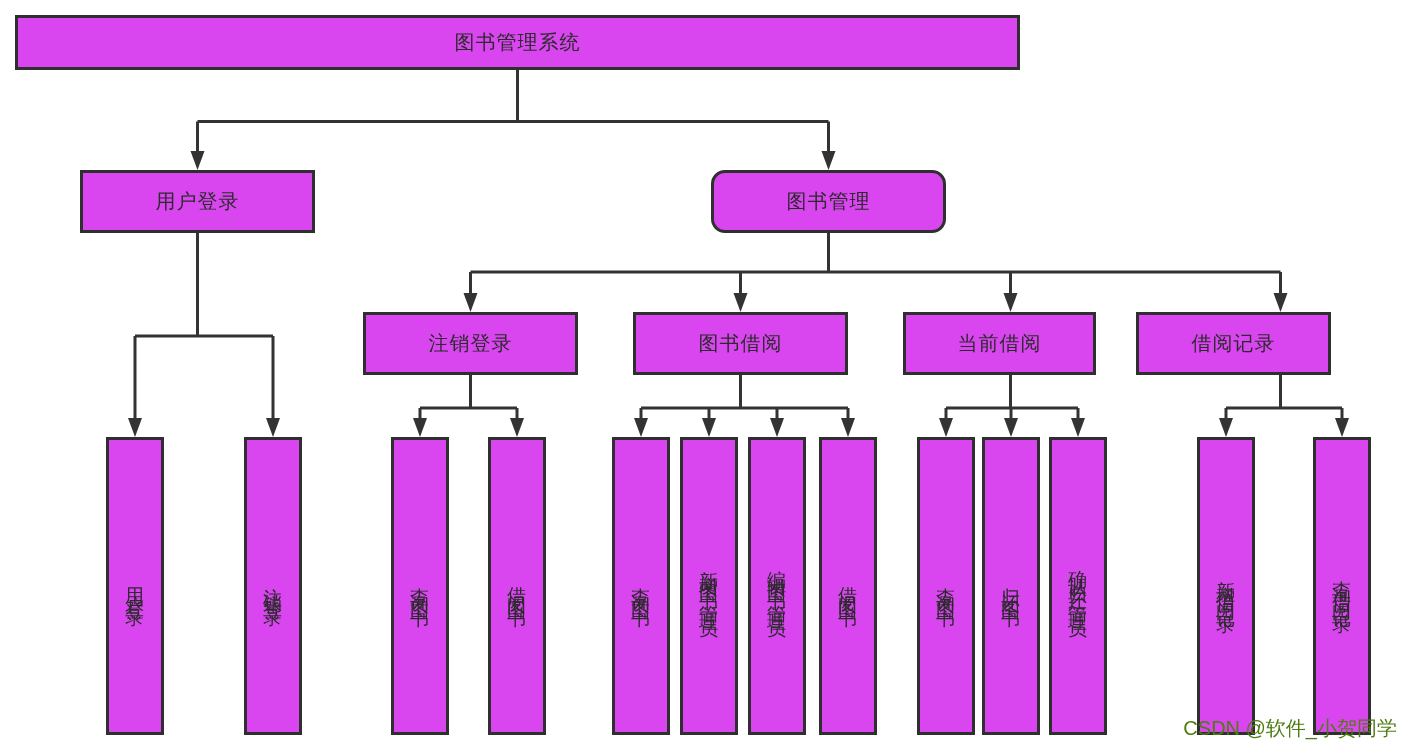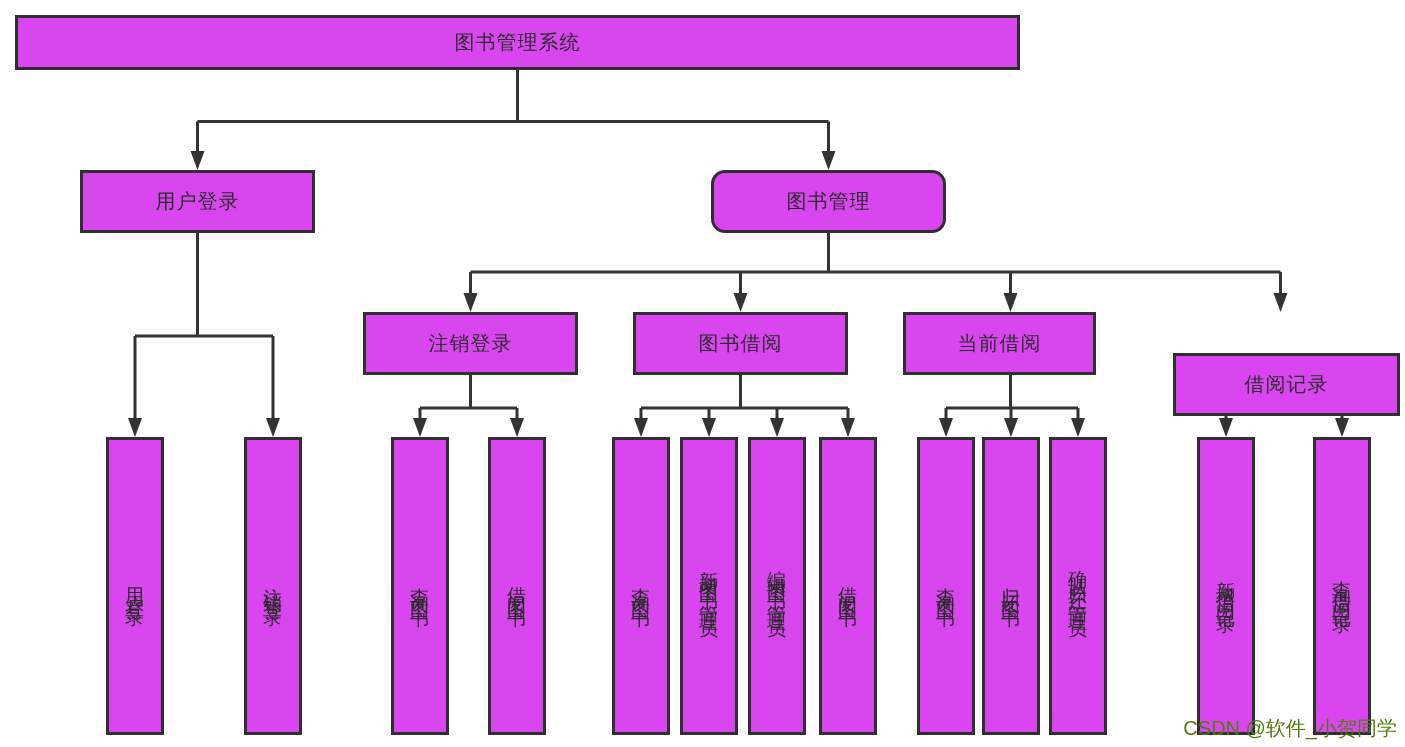--- a/index.html
+++ b/index.html
@@ -50,21 +50,21 @@
     z-index: 3;
     white-space: nowrap;
   }
   
   .n-root   { left: 15px;   top: 15px;  width: 1005px; height: 55px; }
   .n-ul     { left: 80px;   top: 170px; width: 235px;  height: 63px; }
   .n-bm     { left: 711px;  top: 170px; width: 235px;  height: 63px; border-radius: 14px; }
   .n-nbr    { left: 363px;  top: 312px; width: 215px;  height: 63px; }
   .n-bb     { left: 633px;  top: 312px; width: 215px;  height: 63px; }
   .n-cb     { left: 903px;  top: 312px; width: 193px;  height: 63px; }
-  .n-br     { left: 1173px; top: 312px; width: 227px;  height: 63px; margin-top: 41px; }
+  .n-br     { left: 1136px; top: 312px; width: 195px;  height: 63px; }
   .leaf     { top: 437px; width: 58px; height: 298px; }
   .l-ul1    { left: 106px; }
   .l-ul2    { left: 244px; }
   .l-nbr1   { left: 391px; }
   .l-nbr2   { left: 488px; }
   .l-bb1    { left: 612px; }
   .l-bb2    { left: 680px; }
   .l-bb3    { left: 748px; }
   .l-bb4    { left: 819px; }
   .l-cb1    { left: 917px; }

